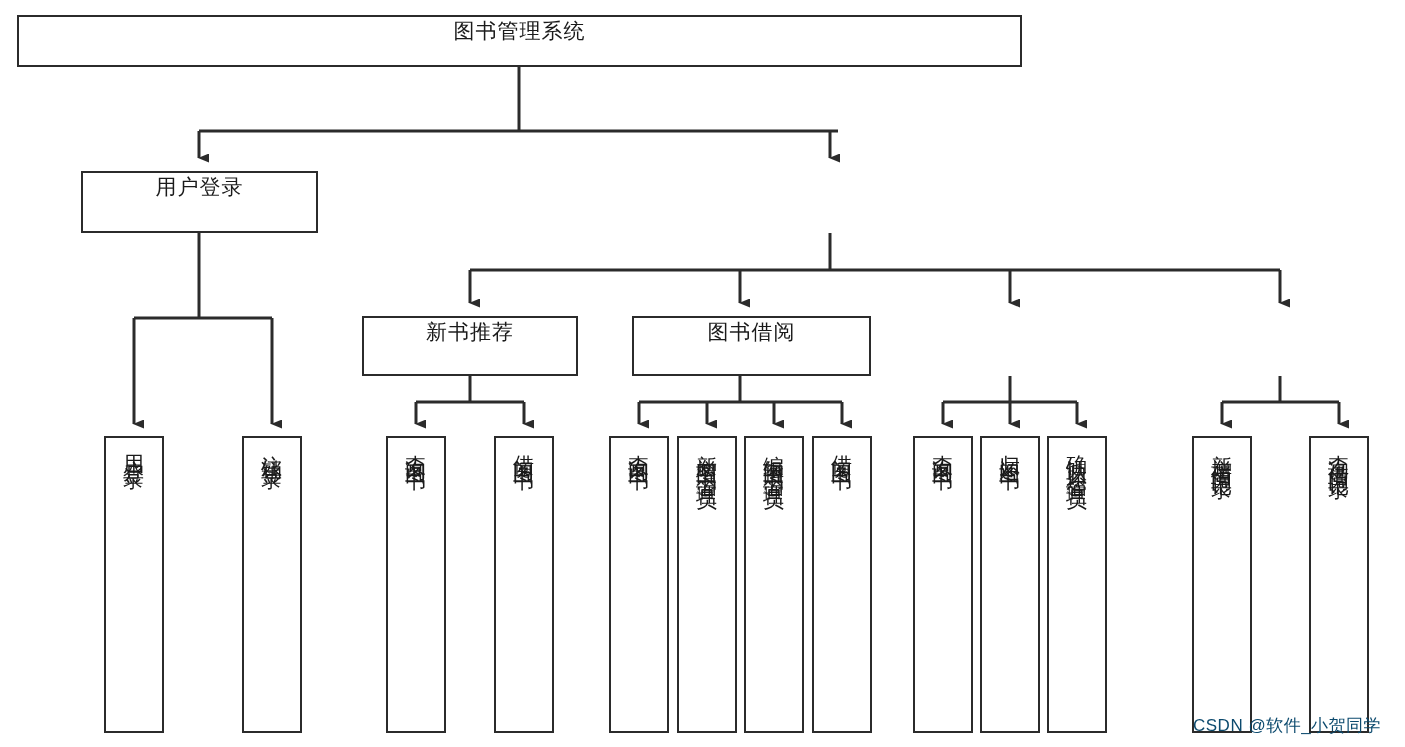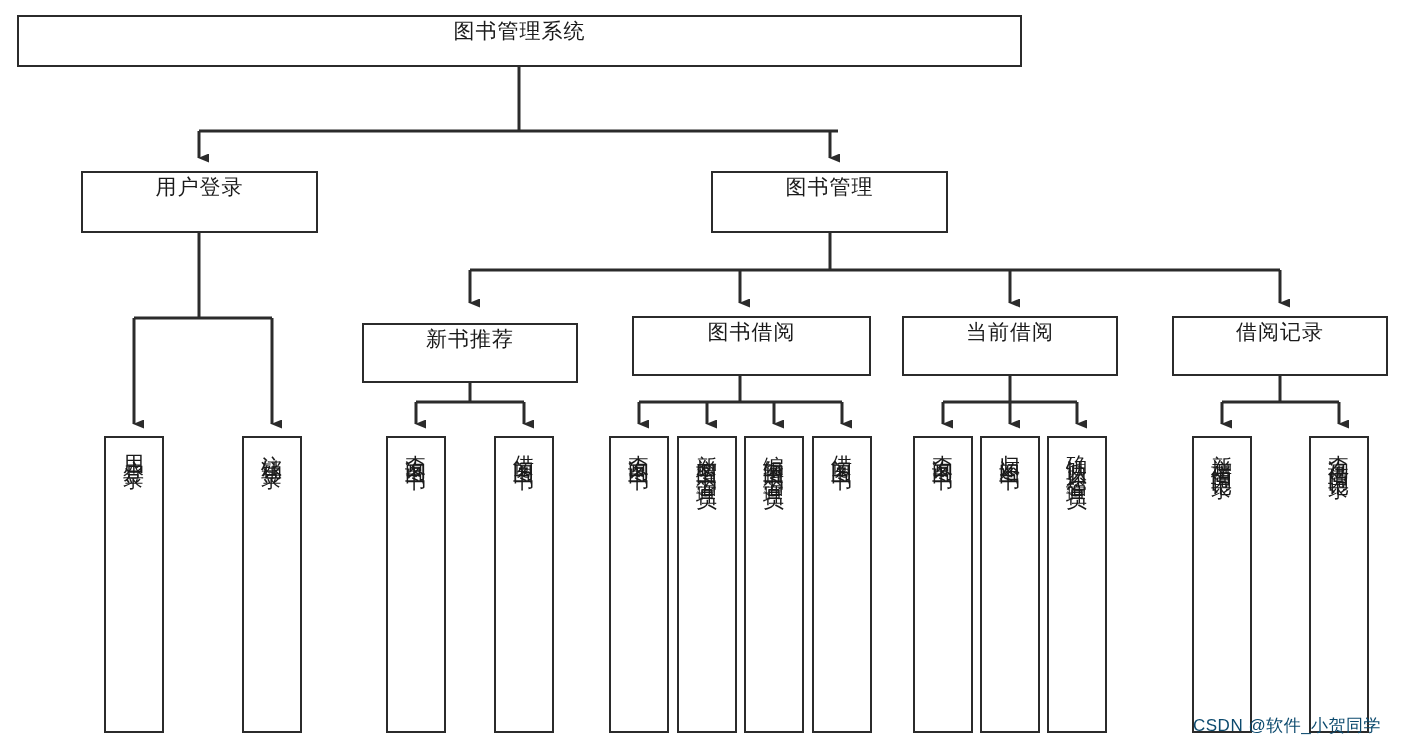--- a/index.html
+++ b/index.html
@@ -114,35 +114,26 @@
     </g>
   </svg>
 
   <div class="node horizontal" style="left:17px; top:15px; width:1005px; height:52px;">
     <span class="htext">图书管理系统</span>
   </div>
 
   <div class="node horizontal" style="left:81px; top:171px; width:237px; height:62px;">
     <span class="htext">用户登录</span>
   </div>
-  <div class="node horizontal" style="left:711px; top:171px; width:237px; height:62px;">
-    <span class="htext">图书管理</span>
-  </div>
 
-  <div class="node horizontal" style="left:362px; top:316px; width:216px; height:60px;margin-top:7px;">
+  <div class="node horizontal" style="left:362px; top:316px; width:216px; height:60px;">
     <span class="htext">新书推荐</span>
   </div>
   <div class="node horizontal" style="left:632px; top:316px; width:239px; height:60px;">
     <span class="htext">图书借阅</span>
-  </div>
-  <div class="node horizontal" style="left:902px; top:316px; width:216px; height:60px;">
-    <span class="htext">当前借阅</span>
-  </div>
-  <div class="node horizontal" style="left:1172px; top:316px; width:216px; height:60px;">
-    <span class="htext">借阅记录</span>
   </div>
 
   <div class="node vertical" style="left:104px; top:436px; width:60px; height:297px;">
     <span class="vtext">用户登录</span>
   </div>
   <div class="node vertical" style="left:242px; top:436px; width:60px; height:297px;">
     <span class="vtext">注销登录</span>
   </div>
 
   <div class="node vertical" style="left:386px; top:436px; width:60px; height:297px;">

